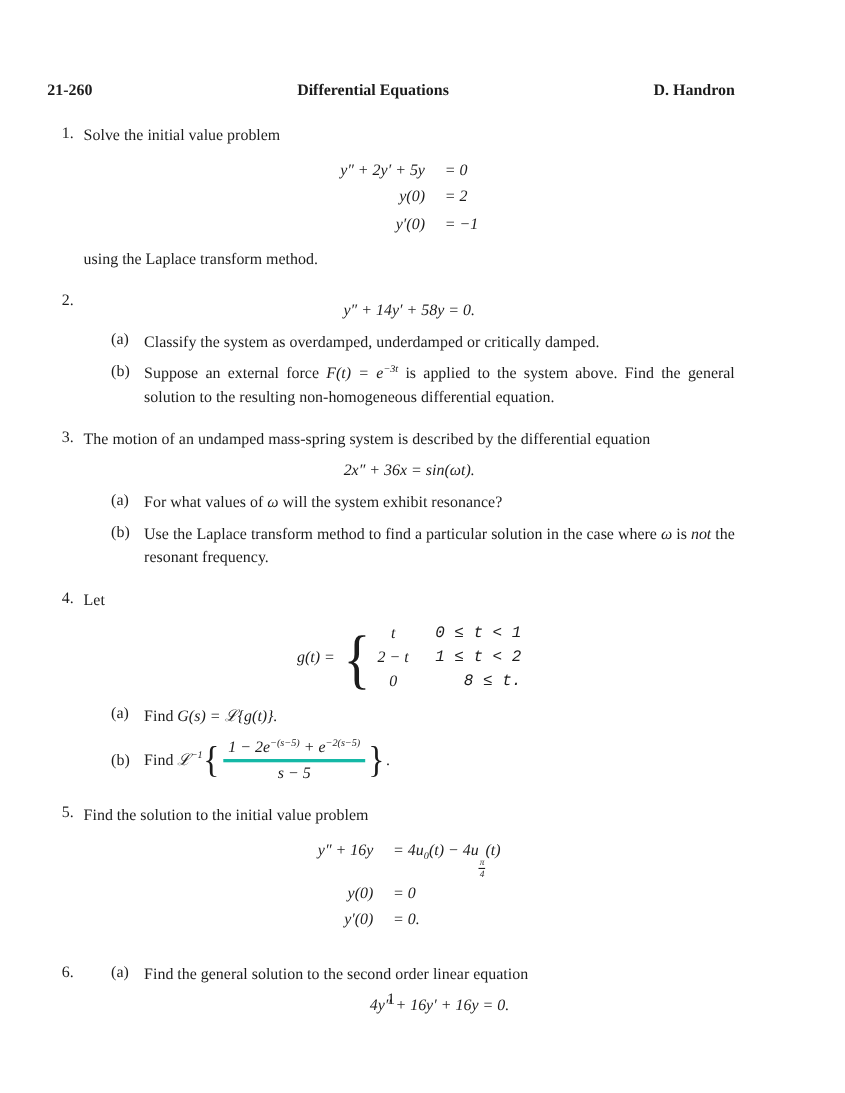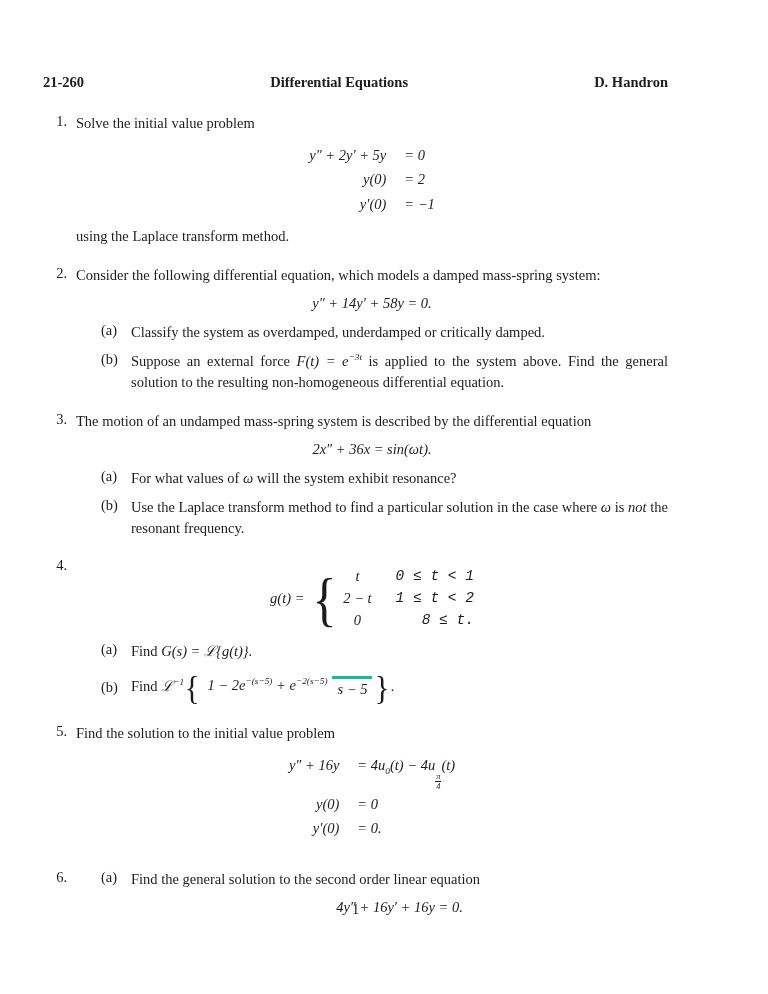--- a/index.html
+++ b/index.html
@@ -44,21 +44,21 @@
   .cases { display: inline-flex; align-items: center; }
   .brace-big {
     font-size: 60px; line-height: 0.9; font-weight: 300;
     display: inline-block; transform: scaleX(0.85); margin-right: 4px;
   }
   .cases-grid { display: inline-grid; grid-template-columns: auto auto; column-gap: 24px; line-height: 1.5; text-align: left; }
   .cval { text-align: center; }
   .ccond { text-align: right; font-family: Liberation Mono, monospace; }
   .g-lhs { margin-right: 6px; }
 
-  .frac { display: inline-flex; flex-direction: row; align-items: flex-start; vertical-align: middle; margin: 0 2px; line-height: 1.3; }
+  .frac { display: inline-flex; flex-direction: column; align-items: flex-start; vertical-align: middle; margin: 0 2px; line-height: 1.3; }
   .fnum { padding: 0 5px 1px; }
   .fden { border-top: 3px solid #14b8a6; padding: 1px 5px 0; align-self: stretch; text-align: center; }
 
   .brace-mid { font-size: 34px; line-height: 1; display: inline-block; vertical-align: middle; font-weight: 300; transform: scaleX(0.9); }
 
   .subfrac { display: inline-flex; flex-direction: column; align-items: center; font-size: 8.5px; line-height: 1.15; vertical-align: -9px; font-style: italic; }
   .sfd { border-top: 0.6px solid #1c1c1c; padding: 0 1px; }
 
   .footer { position: absolute; top: 901px; left: 43px; width: 625px; text-align: center; }
 </style>
@@ -88,21 +88,20 @@
             <span class="ar">= −1</span>
         </span>
       </div>
       <div class="ptext">using the Laplace transform method.</div>
     </div>
   </div>
 
   <div class="prob">
     <div class="pnum">2.</div>
     <div class="pbody">
-      <div class="ptext">Consider the following differential equation, which models a damped mass-spring system:</div>
       <div class="display m">y″ + 14y′ + 58y = 0.</div>
       <div class="part">
         <div class="plabel">(a)</div>
         <div class="ppbody ptext">Classify the system as overdamped, underdamped or critically damped.</div>
       </div>
       <div class="part">
         <div class="plabel">(b)</div>
         <div class="ppbody ptext"><span>Suppose an external force </span><span class="m"><span>F(t) = e</span><sup>−3t</sup></span><span> is applied to the system above.  Find the general solution to the resulting non-homogeneous differential equation.</span></div>
       </div>
     </div>
@@ -120,20 +119,21 @@
       <div class="part">
         <div class="plabel">(b)</div>
         <div class="ppbody ptext"><span>Use the Laplace transform method to find a particular solution in the case where </span><span class="m">ω</span><span> is </span><span class="m">not</span><span> the resonant frequency.</span></div>
       </div>
     </div>
   </div>
 
   <div class="prob">
     <div class="pnum">4.</div>
     <div class="pbody">
+      <div class="ptext">Let</div>
       <div class="display">
         <span class="cases">
           <span class="m g-lhs">g(t) =</span>
           <span class="brace-big">{</span>
           <span class="cases-grid m">
             <span class="cval">t</span>
               <span class="ccond">0 ≤ t &lt; 1</span>
             <span class="cval">2 − t</span>
               <span class="ccond">1 ≤ t &lt; 2</span>
             <span class="cval">0</span>

